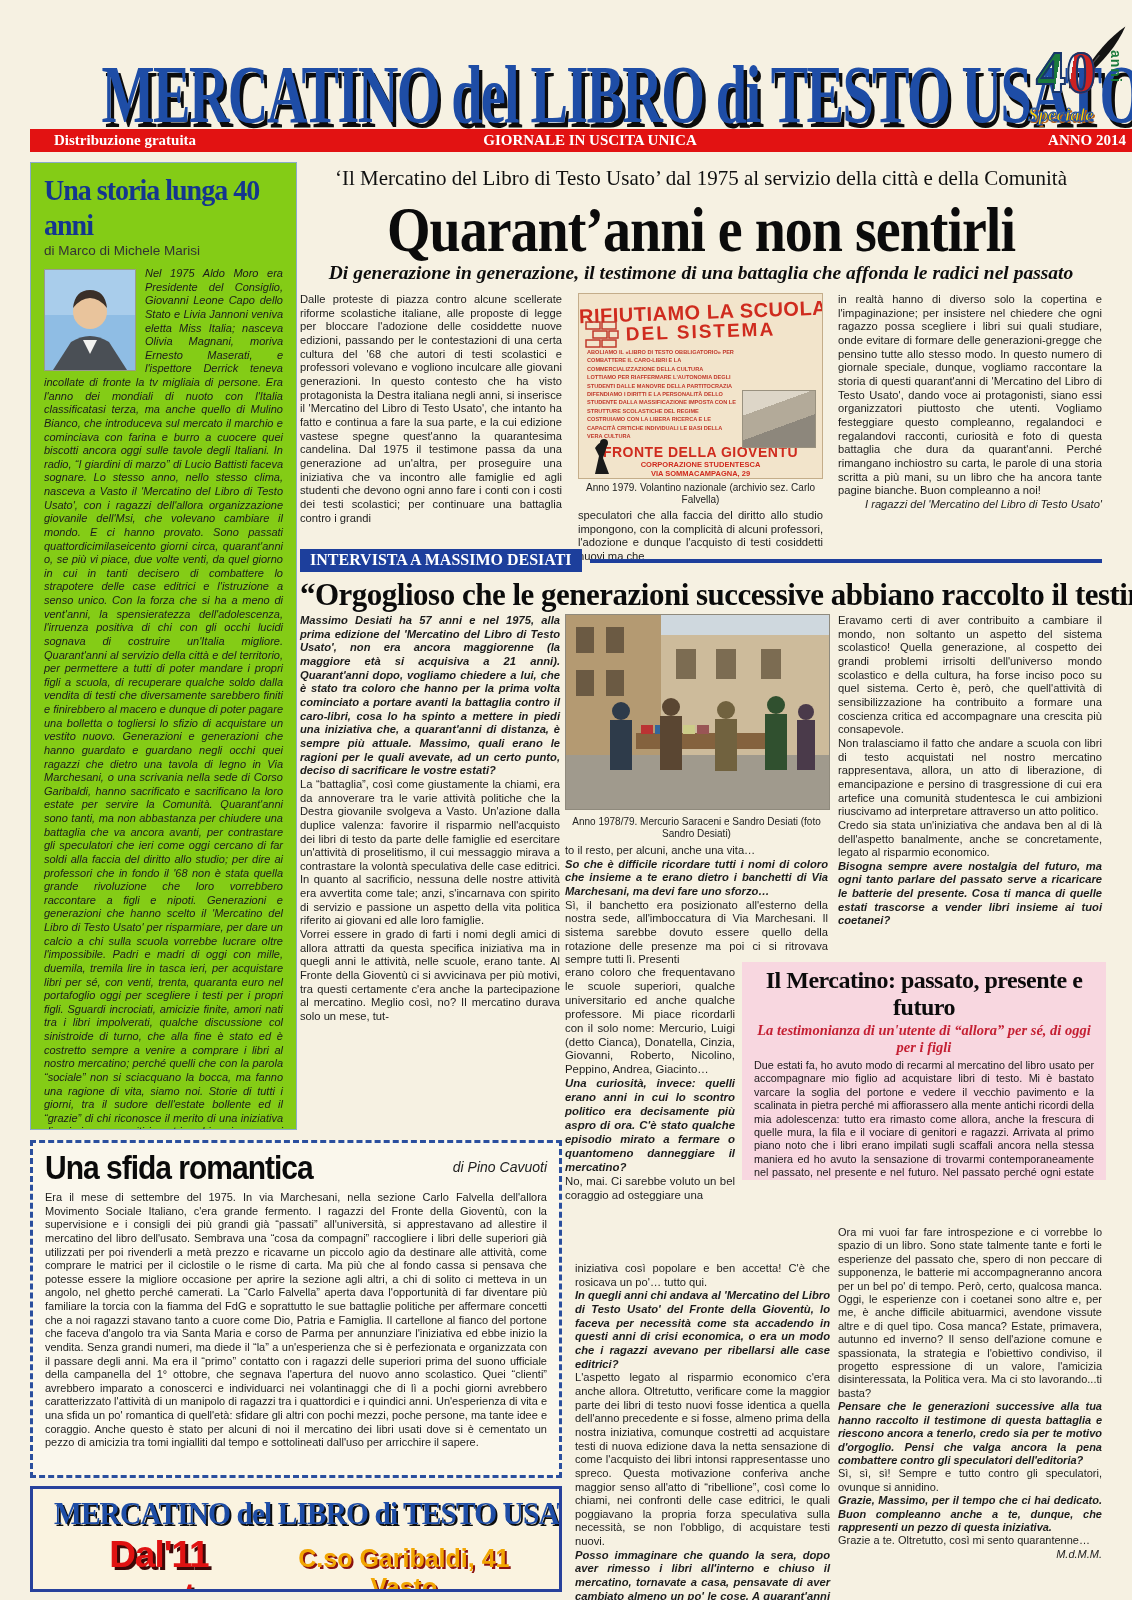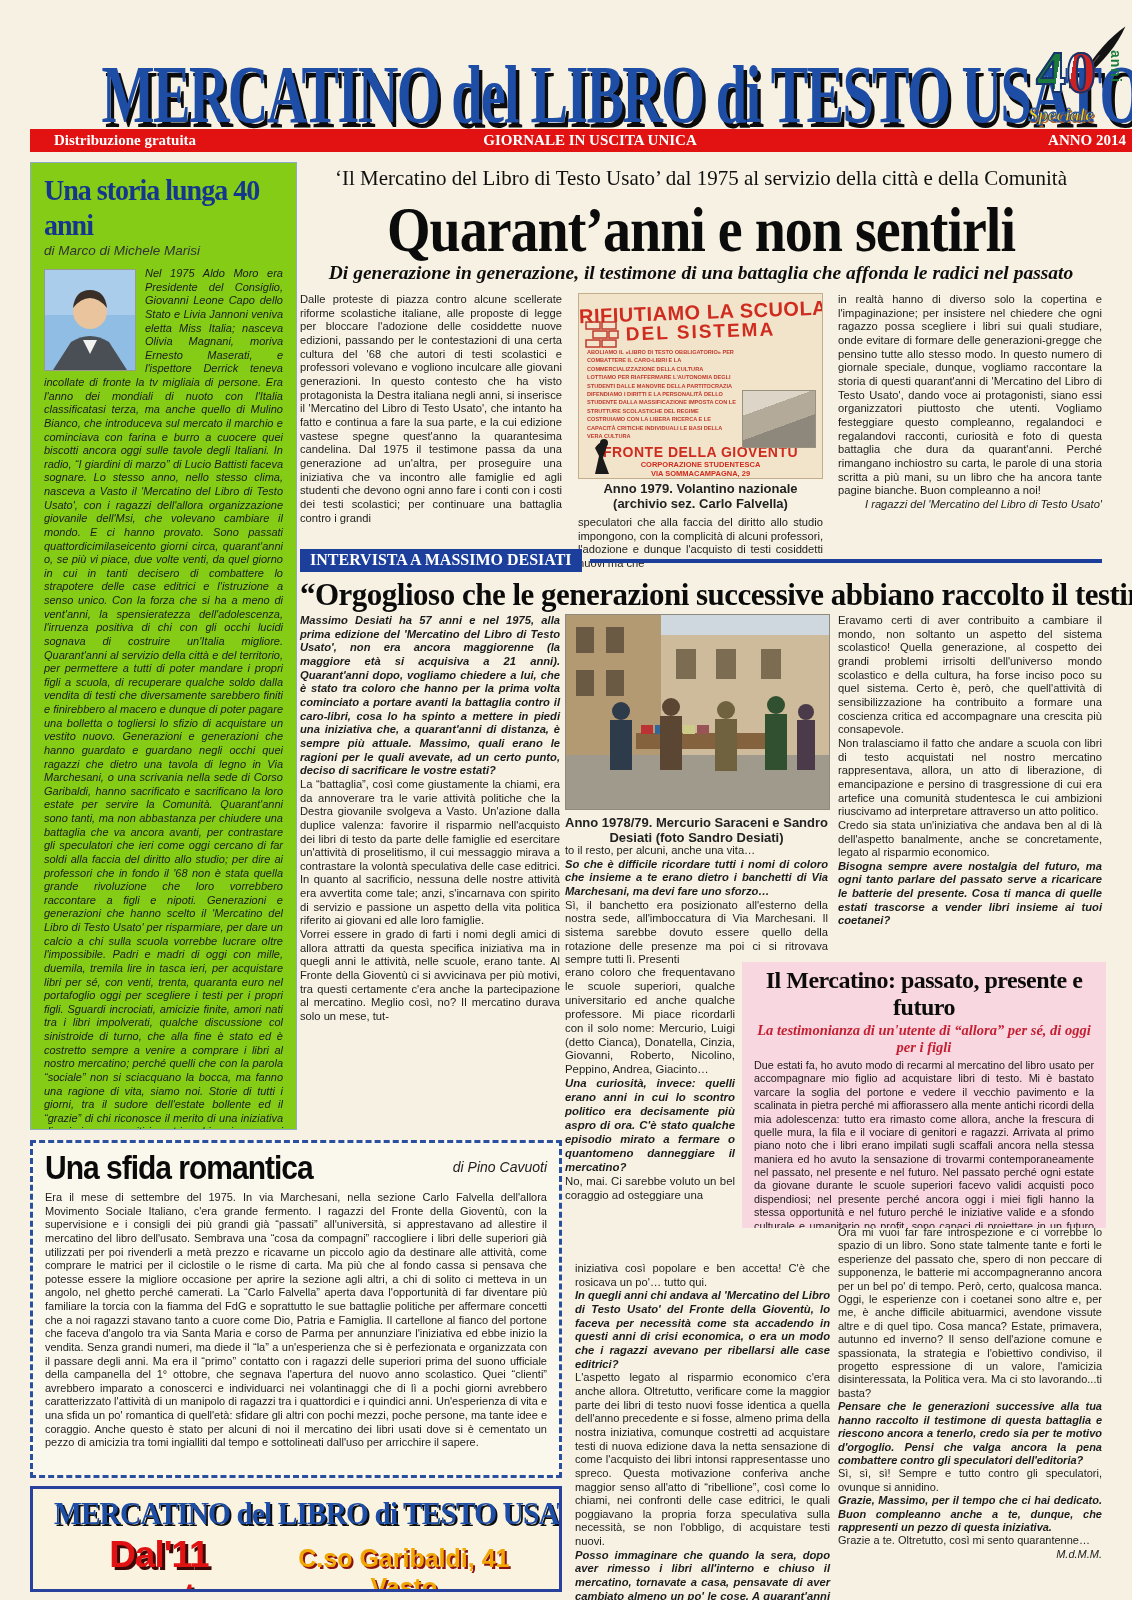--- a/index.html
+++ b/index.html
@@ -19,35 +19,35 @@
   .speciale{font-family:"Liberation Serif",serif;font-weight:bold;font-style:italic;font-size:19px;
     color:#ffd200;-webkit-text-stroke:1px #1d4ea8;text-shadow:2px 2px 0 #b8651a;}
   .redbar{background:#e21212;color:#fff;font-family:"Liberation Serif",serif;font-weight:bold;
     font-size:15px;display:flex;align-items:center;padding:0 24px;}
   .redbar .c{position:absolute;left:0;right:0;text-align:center;}
   .redbar .r{margin-left:auto;}
   
   .leftbox{background:#84cc16;border:1px solid #8aabca;padding:10px 13px;box-sizing:border-box;overflow:hidden;}
   .lb-title{font-family:"Liberation Serif",serif;font-weight:bold;color:#14368f;font-size:28px;
     letter-spacing:-1px;margin:0;transform:scaleY(1.08);transform-origin:left top;}
-  .lb-byline{font-style:italic;color:#333;font-size:13.5px;margin:6px 0 9px;}
+  .lb-byline{color:#333;font-size:13.5px;margin:6px 0 9px;}
   .lb-body{font-size:11px;line-height:1.24;font-style:italic;text-align:justify;color:#1b1b1b;}
   .lb-photo{float:left;width:90px;height:100px;margin:2px 9px 3px 0;border:1px solid #9a9a8e;}
   
   .t{font-size:11.2px;line-height:1.22;text-align:justify;color:#1c1c1c;}
   .t p{margin:0;}
   .q{font-weight:bold;font-style:italic;}
   .sig{text-align:right;font-style:italic;}
   
   .kicker{font-family:"Liberation Serif",serif;font-size:21px;text-align:center;color:#101010;white-space:nowrap;}
   .headline{font-family:"Liberation Serif",serif;font-weight:bold;color:#0b0b0b;font-size:56px;
     letter-spacing:-1px;text-align:center;white-space:nowrap;transform:scaleY(1.15);transform-origin:center top;}
   .deck{font-family:"Liberation Serif",serif;font-weight:bold;font-style:italic;font-size:19.5px;
     text-align:center;color:#0d0d0d;white-space:nowrap;}
-  .caption{font-size:13px;color:#222;text-align:center;line-height:1.15;font-weight:bold;}
+  .caption{font-size:10px;color:#222;text-align:center;line-height:1.15;}
   
   .poster{background:#f2e4cb;border:1px solid #c4ad8a;box-sizing:border-box;overflow:hidden;position:relative;}
   .po-title{color:#cf2b1e;font-weight:bold;font-size:20px;line-height:1;letter-spacing:.5px;
     text-align:center;transform:rotate(-2deg);margin-top:8px;white-space:nowrap;}
   .po-title2{color:#cf2b1e;font-weight:bold;font-size:19px;line-height:1;text-align:center;
     transform:rotate(-2deg);letter-spacing:2px;}
   .po-lines{color:#c0392b;font-size:5.6px;font-weight:bold;line-height:1.5;width:150px;
     margin:7px 0 0 8px;text-transform:uppercase;}
   .po-org{color:#cf2b1e;font-weight:bold;font-size:14px;text-align:center;margin-top:4px;letter-spacing:.5px;}
   .po-org2{color:#cf2b1e;font-weight:bold;font-size:7.5px;text-align:center;}
@@ -217,21 +217,21 @@
     <p class="q">So che è difficile ricordare tutti i nomi di coloro che insieme a te erano dietro i banchetti di Via Marchesani, ma devi fare uno sforzo…</p>
     <p>Sì, il banchetto era posizionato all'esterno della nostra sede, all'imboccatura di Via Marchesani. Il sistema sarebbe dovuto essere quello della rotazione delle presenze ma poi ci si ritrovava sempre tutti lì. Presenti</p>
   </div>
 
   <div class="abs t" style="left:565px;top:966px;width:170px;height:290px;font-size:11.4px;">
     <p>erano coloro che frequentavano le scuole superiori, qualche universitario ed anche qualche professore. Mi piace ricordarli con il solo nome: Mercurio, Luigi (detto Cianca), Donatella, Cinzia, Giovanni, Roberto, Nicolino, Peppino, Andrea, Giacinto…</p>
     <p class="q">Una curiosità, invece: quelli erano anni in cui lo scontro politico era decisamente più aspro di ora. C'è stato qualche episodio mirato a fermare o quantomeno danneggiare il mercatino?</p>
     <p>No, mai. Ci sarebbe voluto un bel coraggio ad osteggiare una</p>
   </div>
 
-  <div class="abs pinkbox" style="left:742px;top:962px;width:364px;height:266px;">
+  <div class="abs pinkbox" style="left:742px;top:962px;width:364px;height:218px;">
     <h3 class="pb-title">Il Mercatino: passato, presente e futuro</h3>
     <div class="pb-sub">La testimonianza di un'utente di “allora” per sé, di oggi per i figli</div>
     <div class="pb-body">Due estati fa, ho avuto modo di recarmi al mercatino del libro usato per accompagnare mio figlio ad acquistare libri di testo. Mi è bastato varcare la soglia del portone e vedere il vecchio pavimento e la scalinata in pietra perché mi affiorassero alla mente antichi ricordi della mia adolescenza: tutto era rimasto come allora, anche la frescura di quelle mura, la fila e il vociare di genitori e ragazzi. Arrivata al primo piano noto che i libri erano impilati sugli scaffali ancora nella stessa maniera ed ho avuto la sensazione di trovarmi contemporaneamente nel passato, nel presente e nel futuro. Nel passato perché ogni estate da giovane durante le scuole superiori facevo validi acquisti poco dispendiosi; nel presente perché ancora oggi i miei figli hanno la stessa opportunità e nel futuro perché le iniziative valide e a sfondo culturale e umanitario no profit, sono capaci di proiettare in un futuro senza tempo. Grazie a quanti permettono tutto ciò e buon lavoro.</div>
 
   </div>
 
   <div class="abs t" style="left:575px;top:1262px;width:255px;height:332px;">
     <p>iniziativa così popolare e ben accetta! C'è che rosicava un po'… tutto qui.</p>
     <p class="q">In quegli anni chi andava al 'Mercatino del Libro di Testo Usato' del Fronte della Gioventù, lo faceva per necessità come sta accadendo in questi anni di crisi economica, o era un modo che i ragazzi avevano per ribellarsi alle case editrici?</p>
     <p>L'aspetto legato al risparmio economico c'era anche allora. Oltretutto, verificare come la maggior parte dei libri di testo nuovi fosse identica a quella dell'anno precedente e si fosse, almeno prima della nostra iniziativa, comunque costretti ad acquistare testi di nuova edizione dava la netta sensazione di come l'acquisto dei libri intonsi rappresentasse uno spreco. Questa motivazione conferiva anche maggior senso all'atto di “ribellione”, così come lo chiami, nei confronti delle case editrici, le quali poggiavano la propria forza speculativa sulla necessità, se non l'obbligo, di acquistare testi nuovi.</p>

